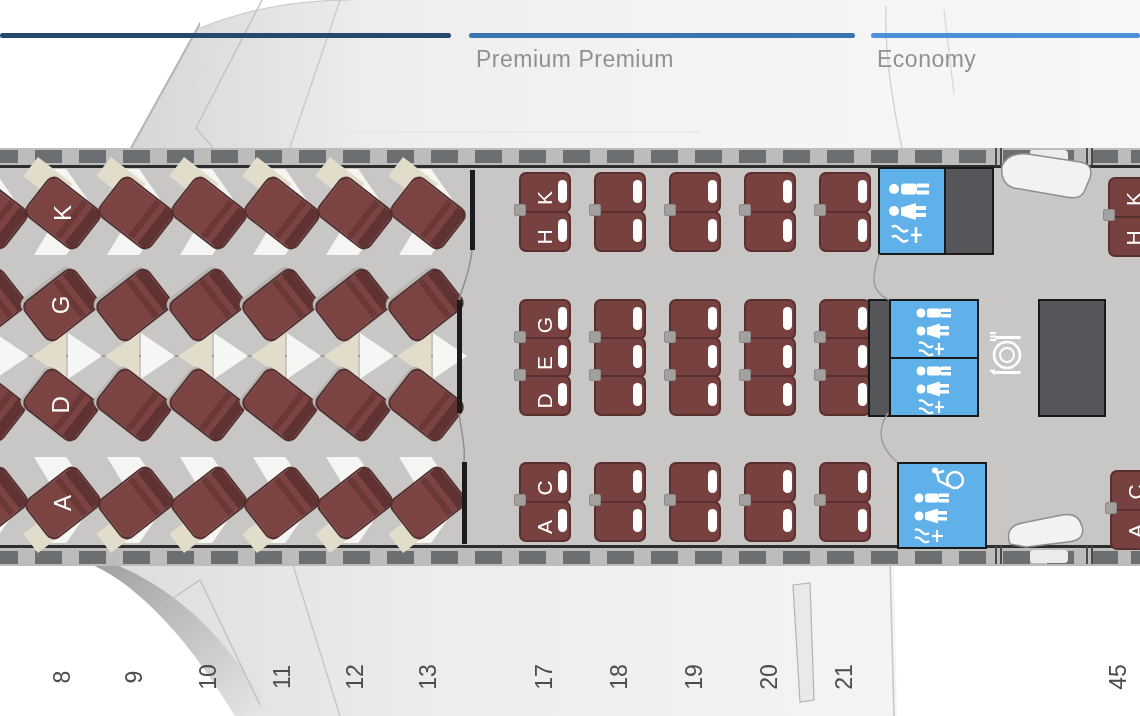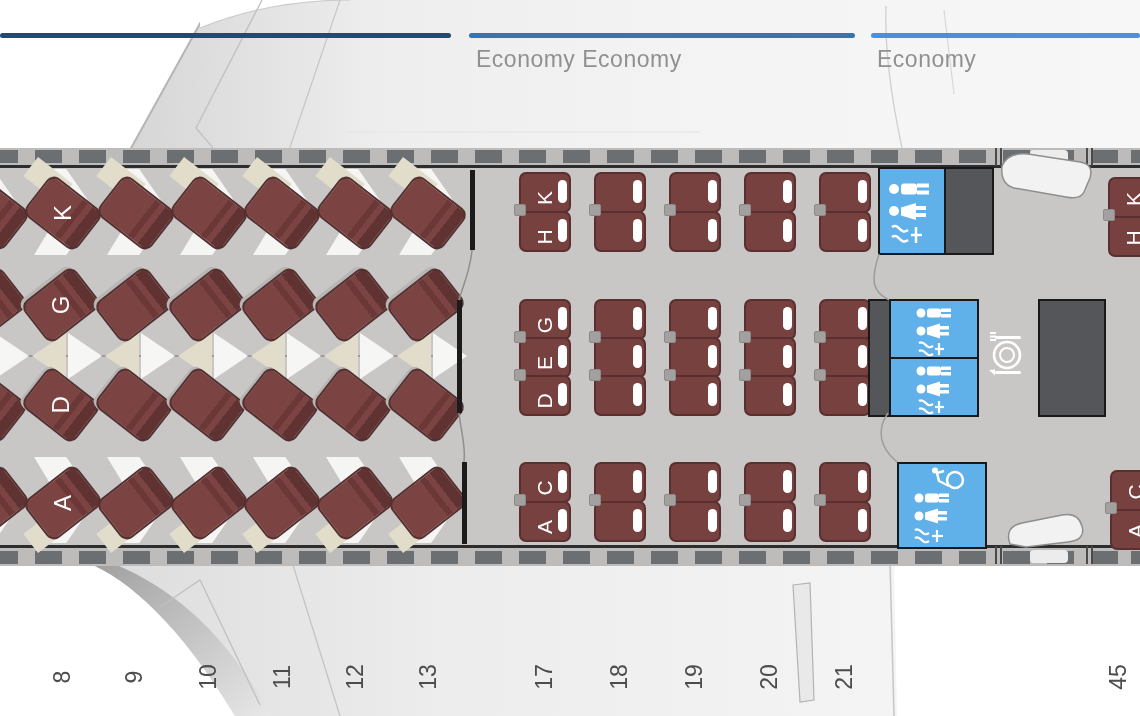--- a/index.html
+++ b/index.html
@@ -101,21 +101,21 @@
     <path d="M86,562 C130,580 180,625 235,716 L272,716 C217,618 160,583 110,562 Z" fill="url(#gEdge)"></path>
     <path d="M160,607 L200,580 L260,705" stroke="#c0c0c0" stroke-width="1.3" fill="none"></path>
     <path d="M292,562 L340,716" stroke="#c4c4c4" stroke-width="1.3" fill="none"></path>
     <path d="M793,585 L810,583 L814,700 L800,702 Z" stroke="#b3b3b3" stroke-width="1.2" fill="#e9e9e9"></path>
     <path d="M890,562 L894,716" stroke="#c6c6c6" stroke-width="1.5" fill="none"></path>
   </svg>
 
   <div class="classline" style="left:0;width:451px;background:#26496f;"></div>
   <div class="classline" style="left:469px;width:386px;background:#3974b1;"></div>
   <div class="classline" style="left:871px;width:269px;background:#4b90da;"></div>
-  <div class="classlabel" style="left:476px;">Economy Economy</div>
+  <div class="classlabel" style="left:476px;">Premium Premium</div>
   <div class="classlabel" style="left:877px;">Economy</div>
 
   <div class="strip" style="top:148px;">
     <div class="dashes" style="top:2px;"></div>
   </div>
   <div class="wall" style="top:165px;"></div>
   <div class="cabin"></div>
   <div class="wall" style="top:545px;"></div>
   <div class="strip" style="top:548px;">
     <div class="dashes" style="top:3px;"></div>

